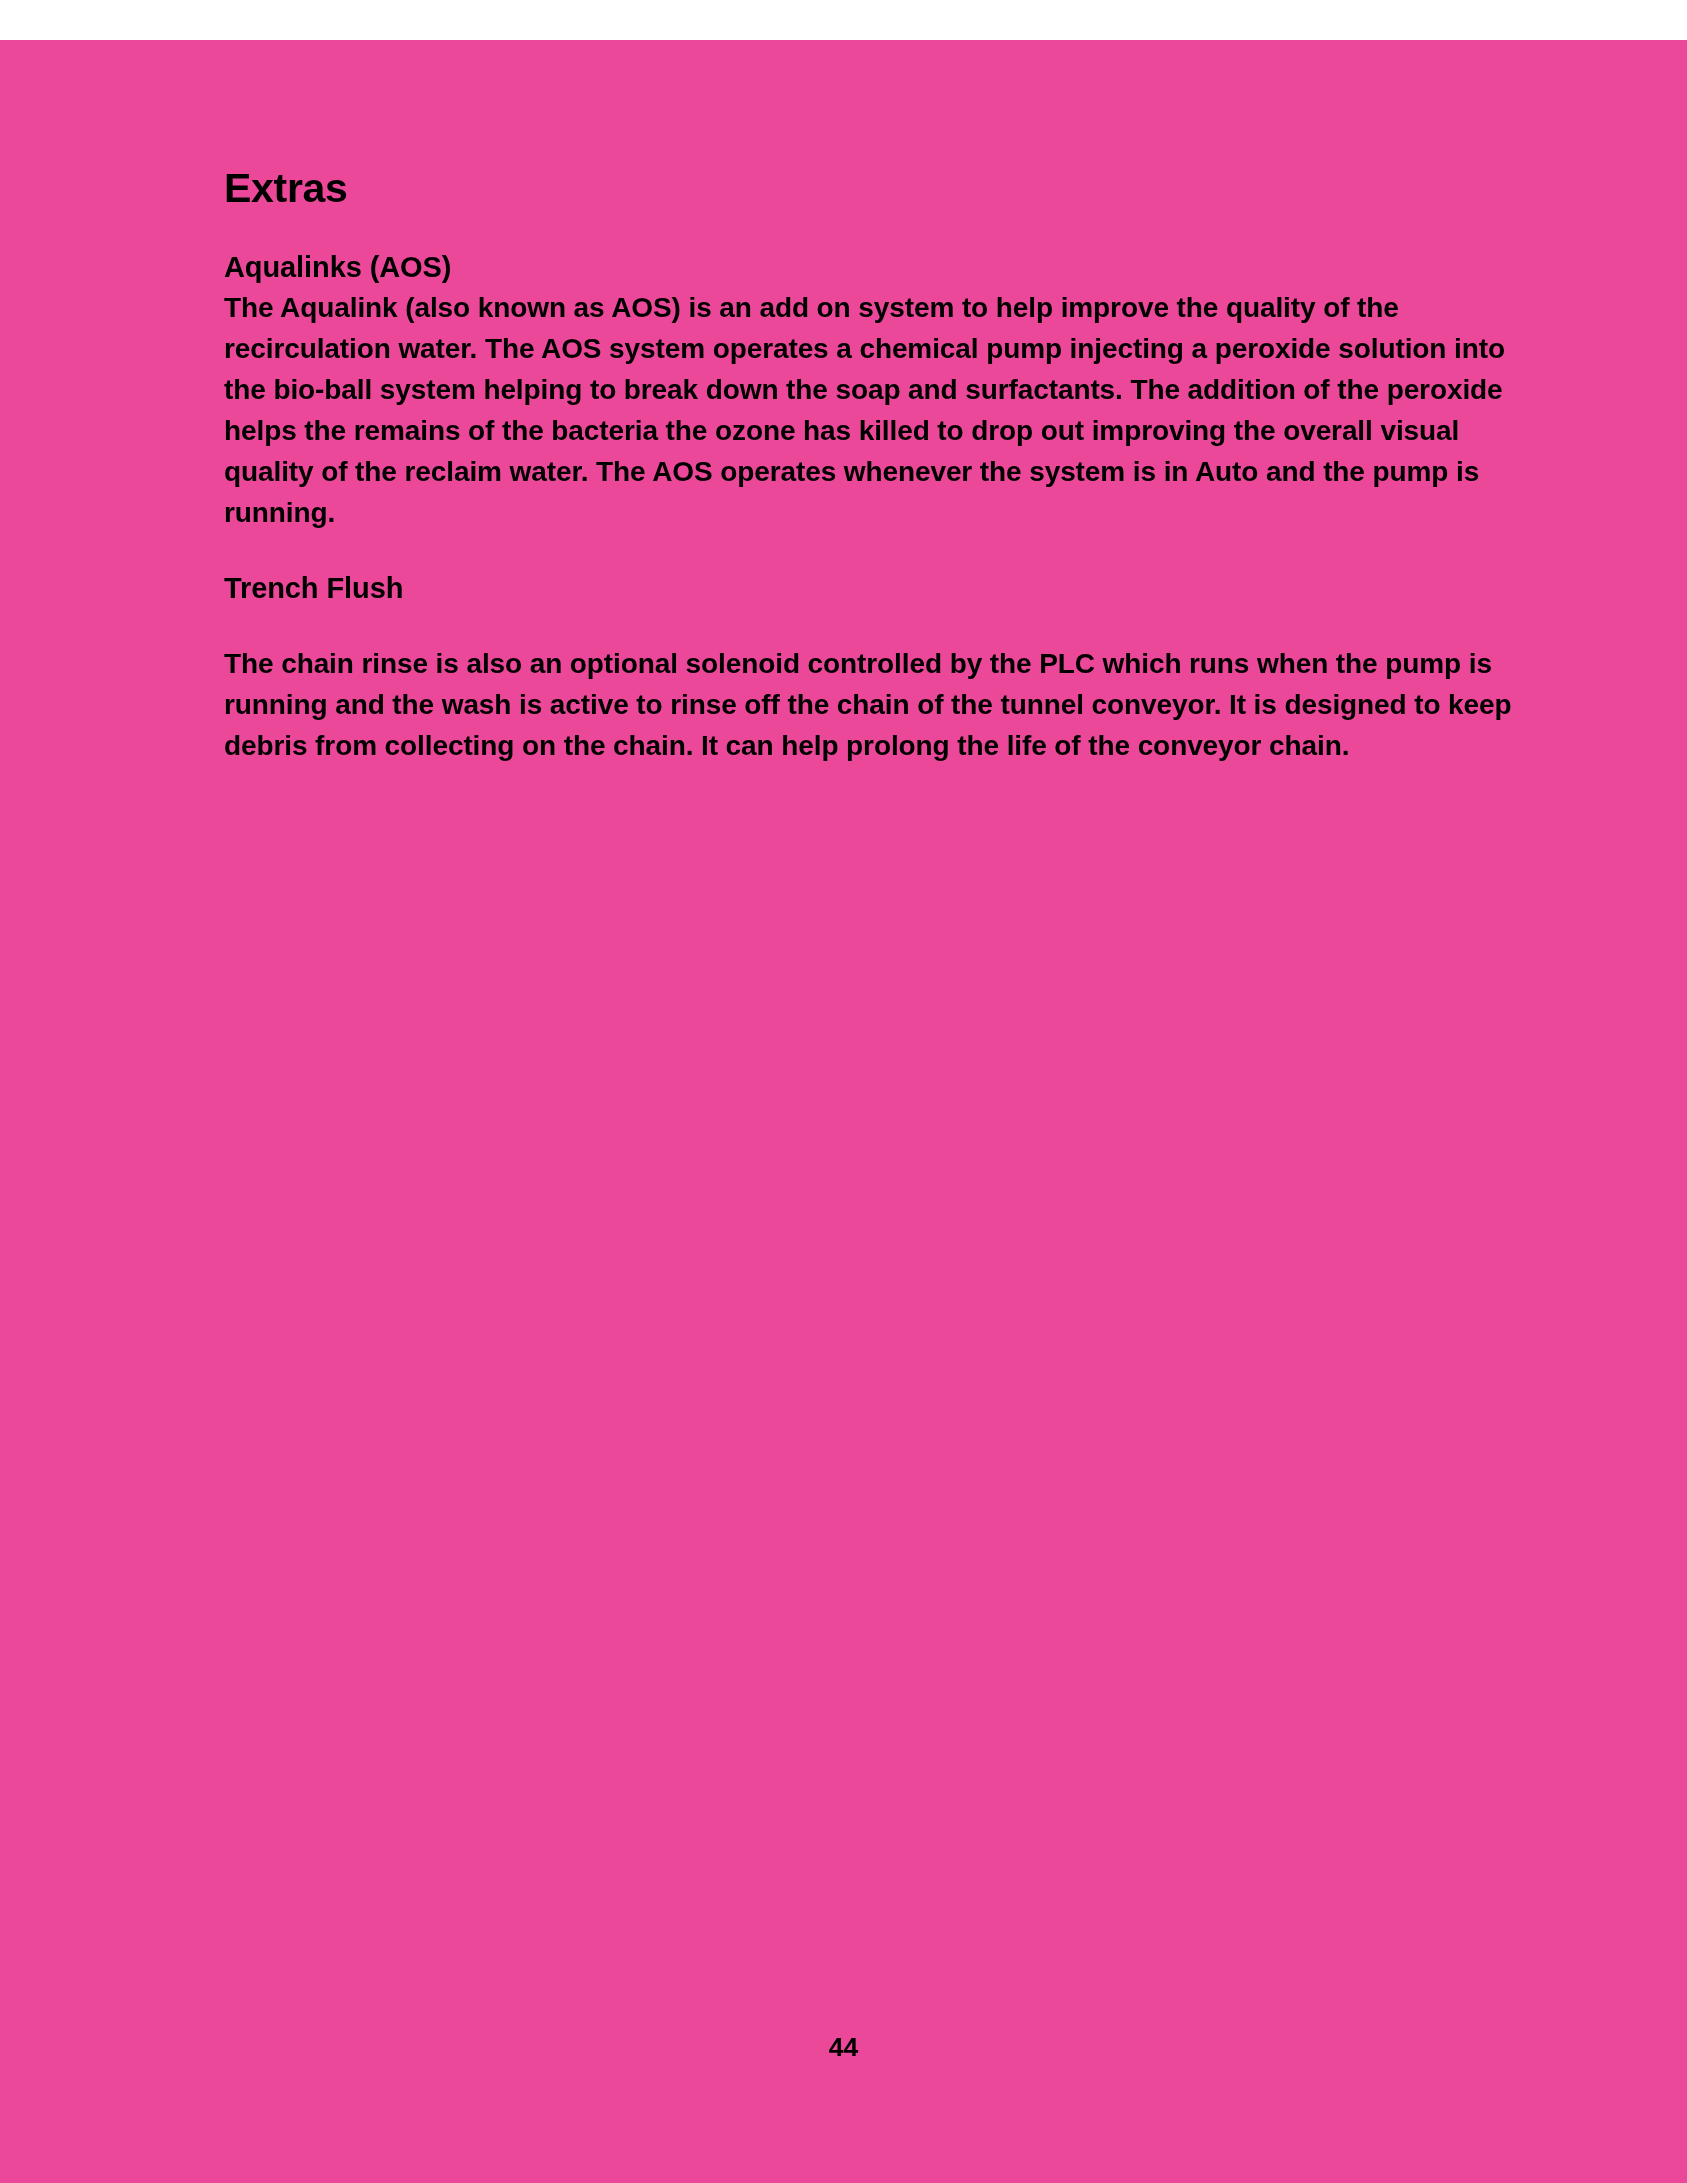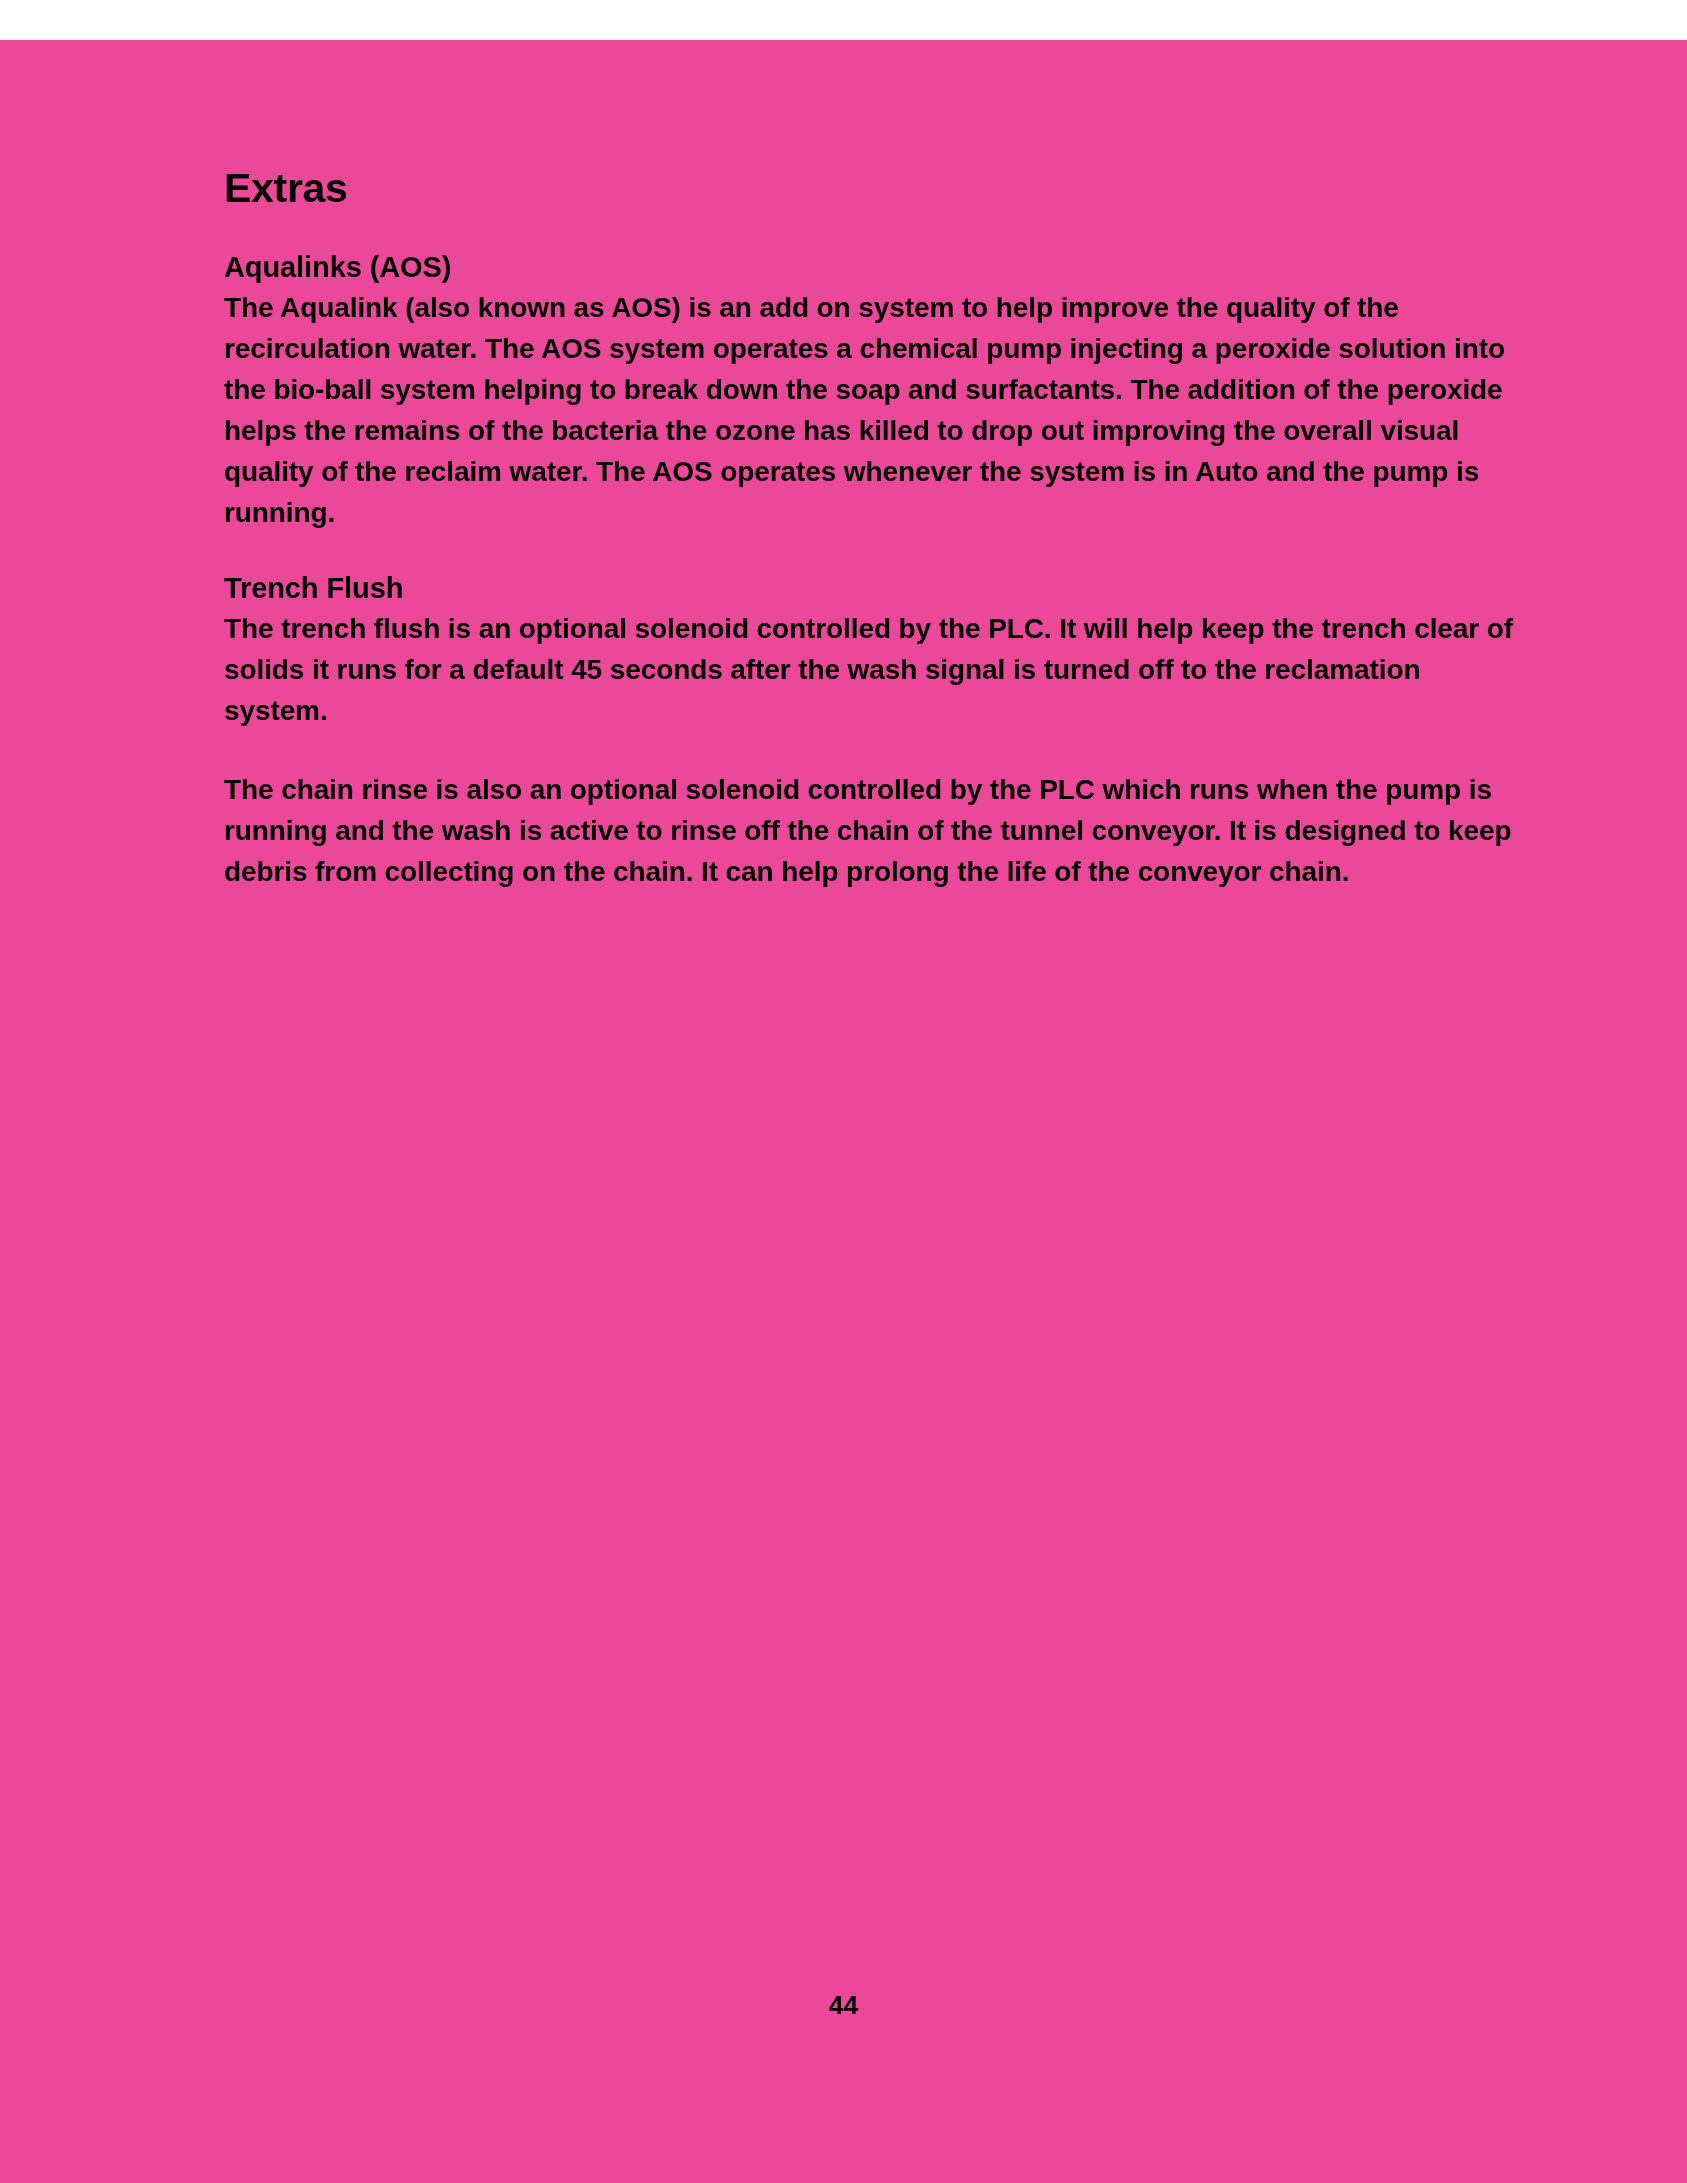--- a/index.html
+++ b/index.html
@@ -52,21 +52,21 @@
     letter-spacing: -0.1px;
     margin: 0;
     padding: 0;
     text-align: left;
     word-spacing: 0px;
   }
   .page-number {
     position: absolute;
     left: 0;
     right: 0;
-    top: 1950px;
+    top: 1992px;
     text-align: center;
     font-size: 26.5px;
     font-weight: bold;
     letter-spacing: -0.1px;
   }
 </style>
 </head>
 <body>
 
 <div class="page">
@@ -75,21 +75,20 @@
 
     <h1 class="doc-title">Extras</h1>
 
     <div class="section">
       <h2 class="section-heading">Aqualinks (AOS)</h2>
       <p class="section-body"> The Aqualink (also known as AOS) is an add on system to help improve the quality of the recirculation water.  The AOS system operates a chemical pump injecting a peroxide solution into the bio-ball system helping to break down the soap and surfactants. The addition of the peroxide helps the remains of the bacteria the ozone has killed to drop out improving the overall visual quality of the reclaim water. The AOS operates whenever the system is in Auto and the pump is running.</p>
     </div>
 
     <div class="section">
       <h2 class="section-heading">Trench Flush</h2>
-      <p class="section-body">The trench flush is an optional solenoid controlled by the PLC. It will help keep the trench clear of solids it runs for a default 45 seconds after the wash signal is turned off to the reclamation system.</p>
     </div>
 
     <div class="section">
       <p class="section-body">The chain rinse is also an optional solenoid controlled by the PLC which runs when the pump is running and the wash is active to rinse off the chain of the tunnel conveyor. It is designed to keep debris from collecting on the chain.  It can help prolong the life of the conveyor chain.</p>
     </div>
 
   </div>
 
   <div class="page-number">44</div>
 

